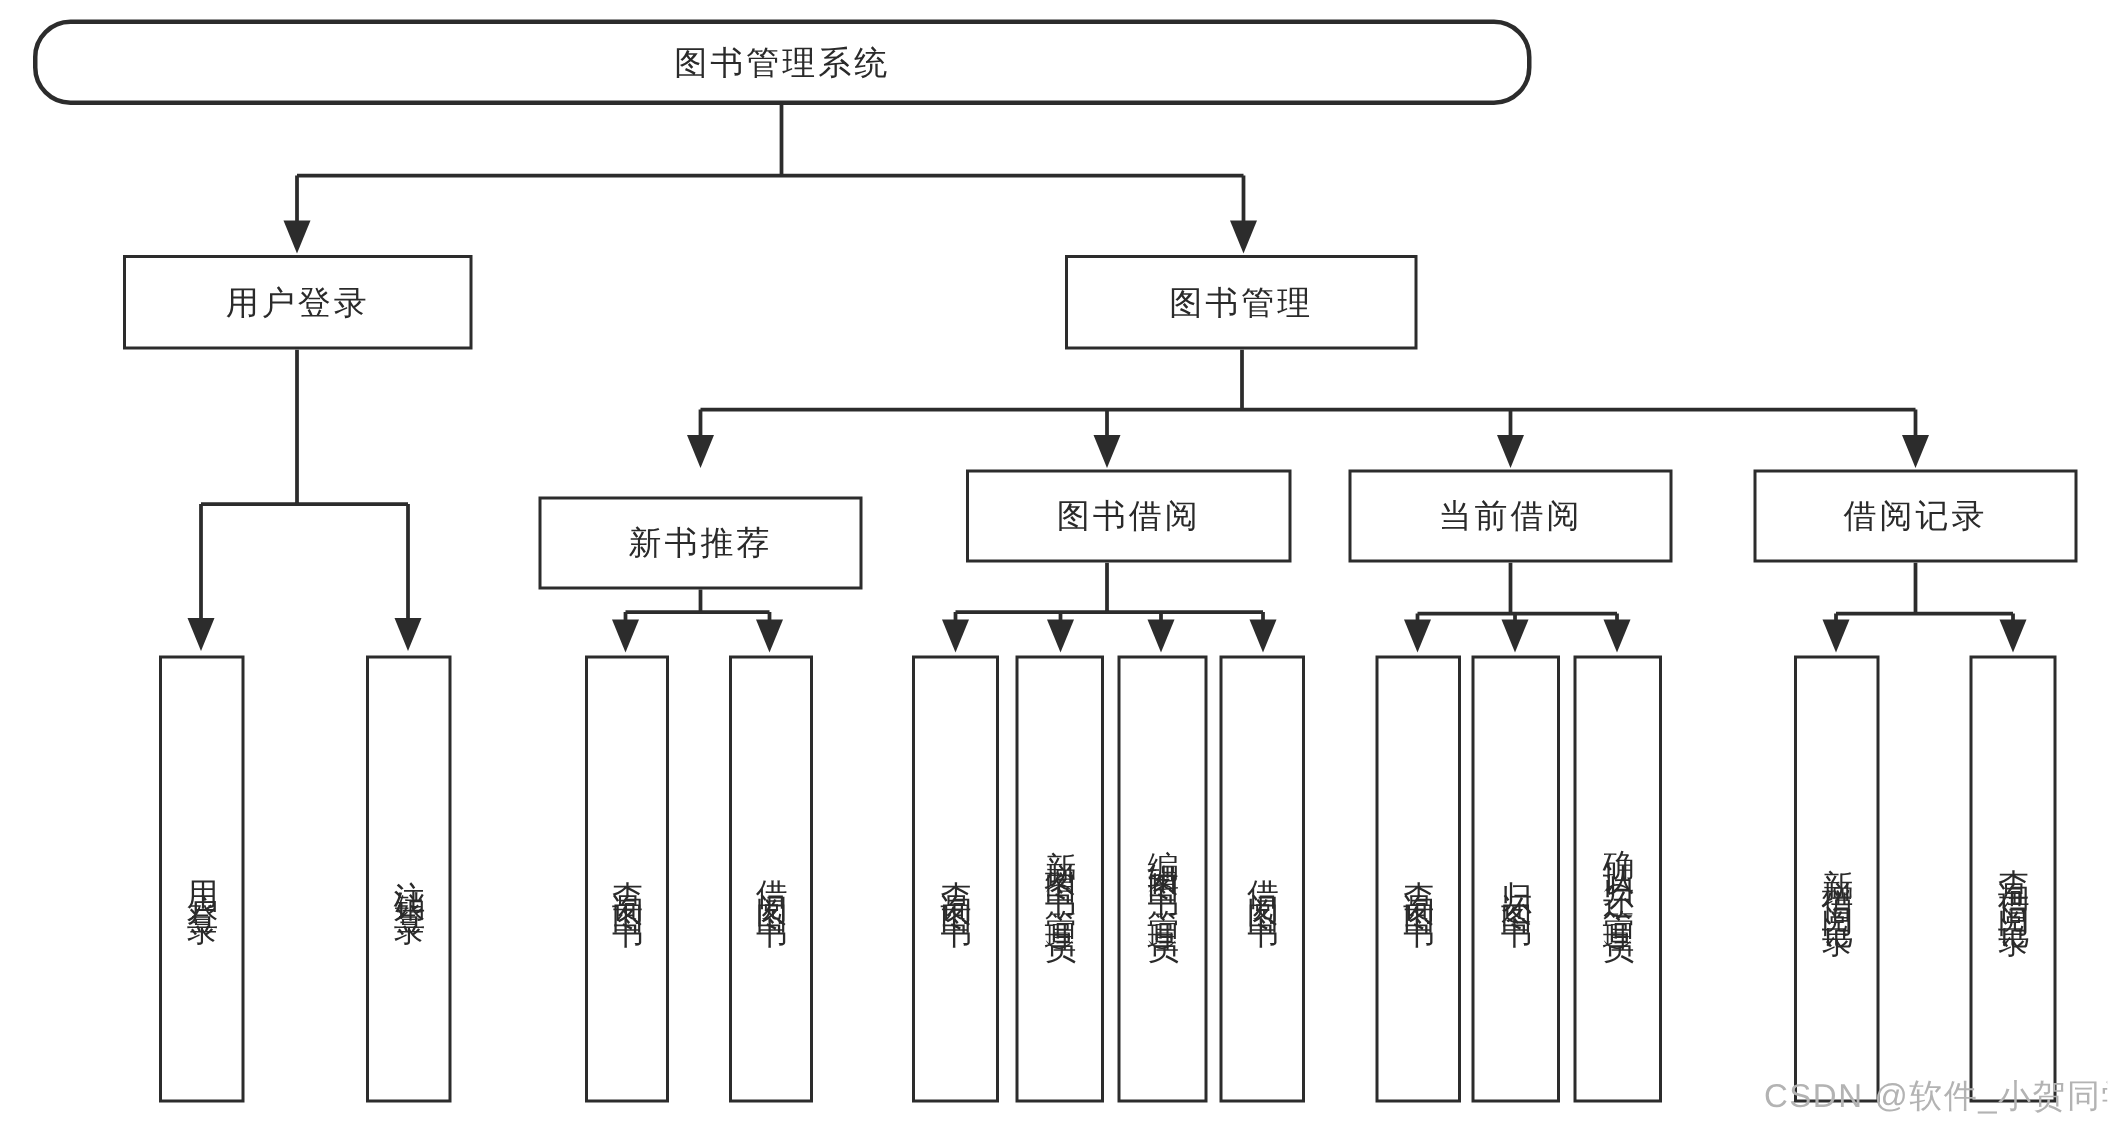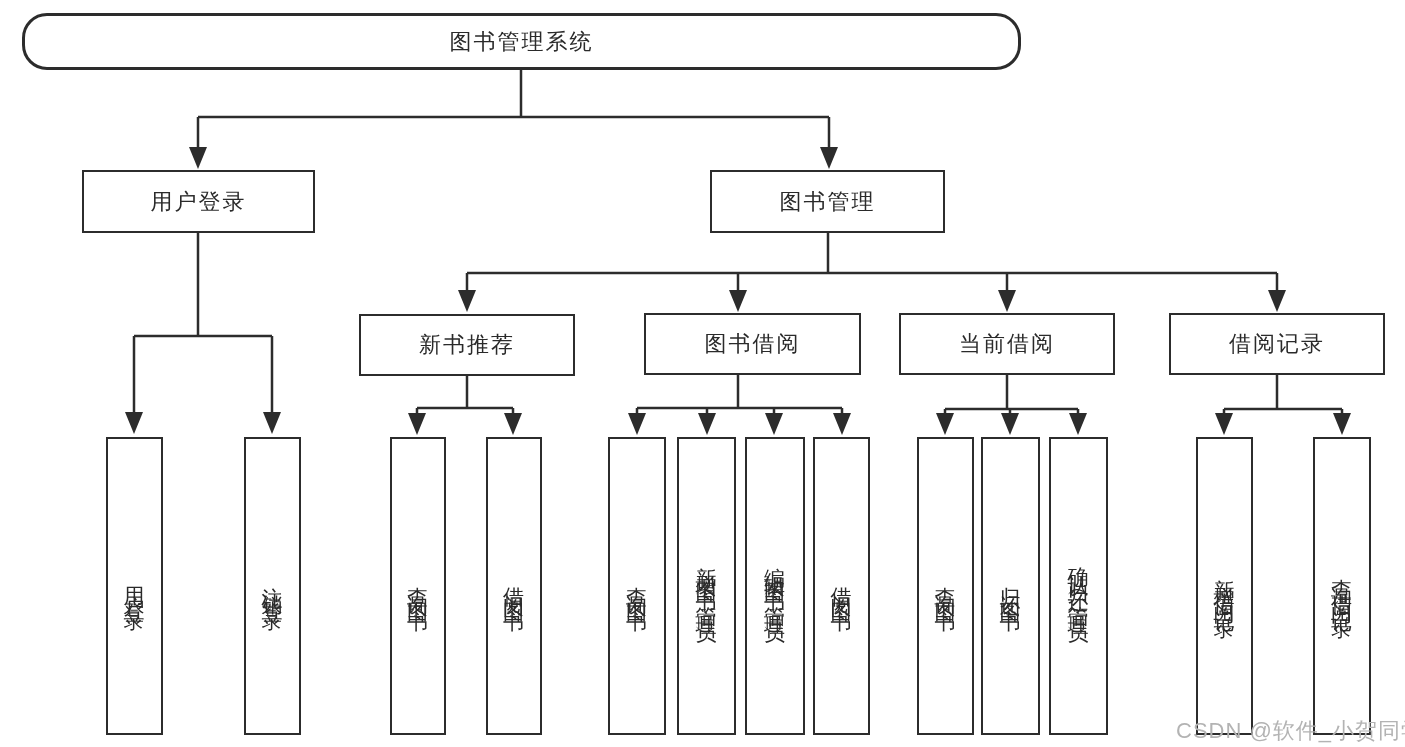--- a/index.html
+++ b/index.html
@@ -73,21 +73,21 @@
     <span class="hlabel">图书管理系统</span>
   </div>
 
   <div class="node" style="left:82px;top:170px;width:233px;height:63px;">
     <span class="hlabel">用户登录</span>
   </div>
   <div class="node" style="left:710px;top:170px;width:235px;height:63px;">
     <span class="hlabel">图书管理</span>
   </div>
 
-  <div class="node" style="left:359px;top:314px;width:216px;height:62px;">
+  <div class="node" style="left:359px;top:331px;width:216px;height:62px;">
     <span class="hlabel">新书推荐</span>
   </div>
   <div class="node" style="left:644px;top:313px;width:217px;height:62px;">
     <span class="hlabel">图书借阅</span>
   </div>
   <div class="node" style="left:899px;top:313px;width:216px;height:62px;">
     <span class="hlabel">当前借阅</span>
   </div>
   <div class="node" style="left:1169px;top:313px;width:216px;height:62px;">
     <span class="hlabel">借阅记录</span>

